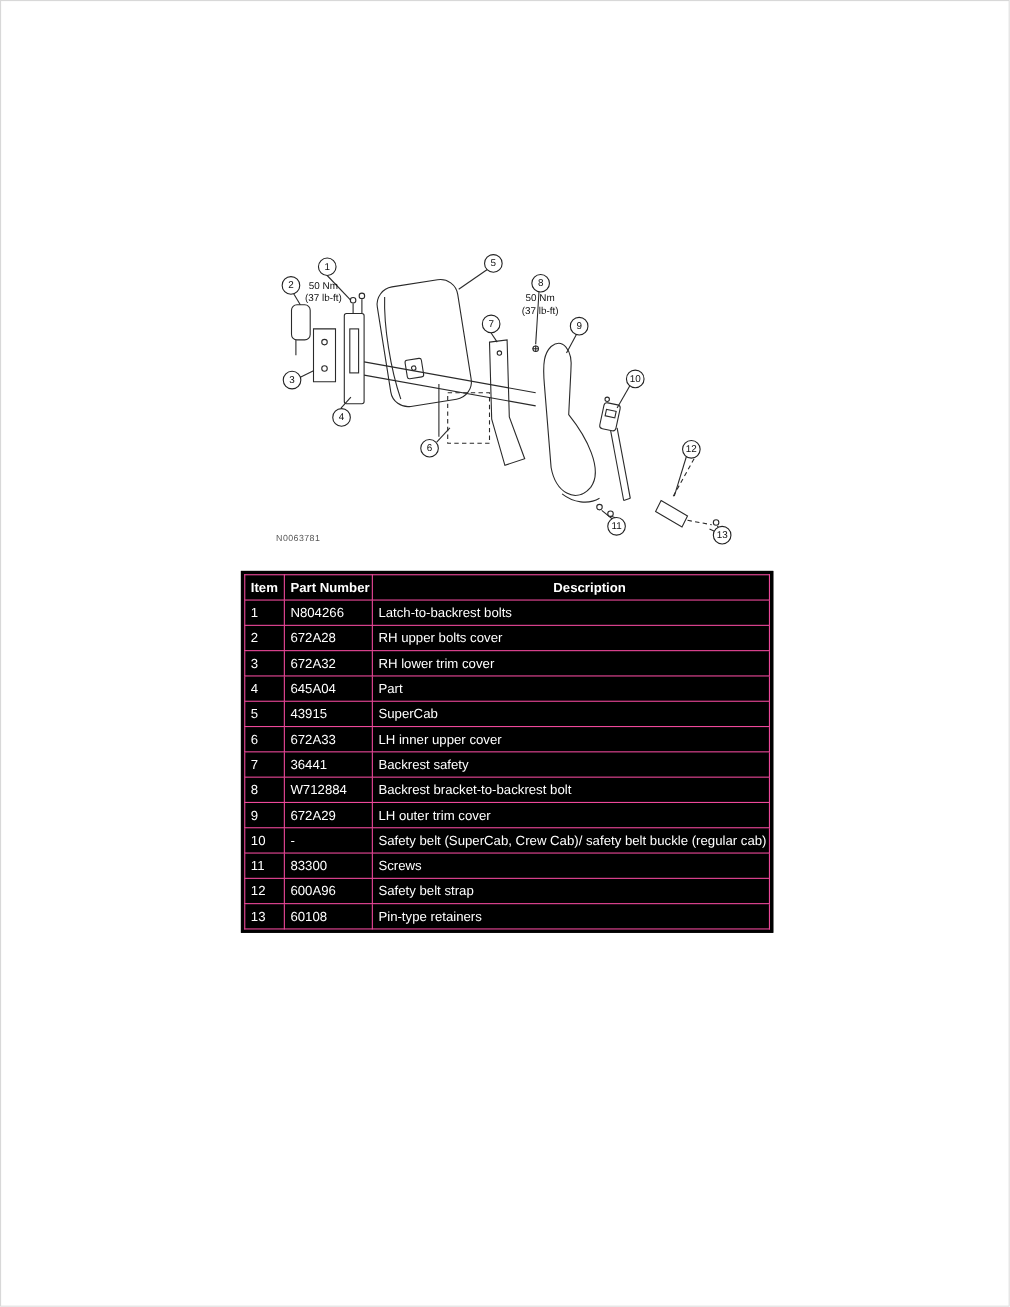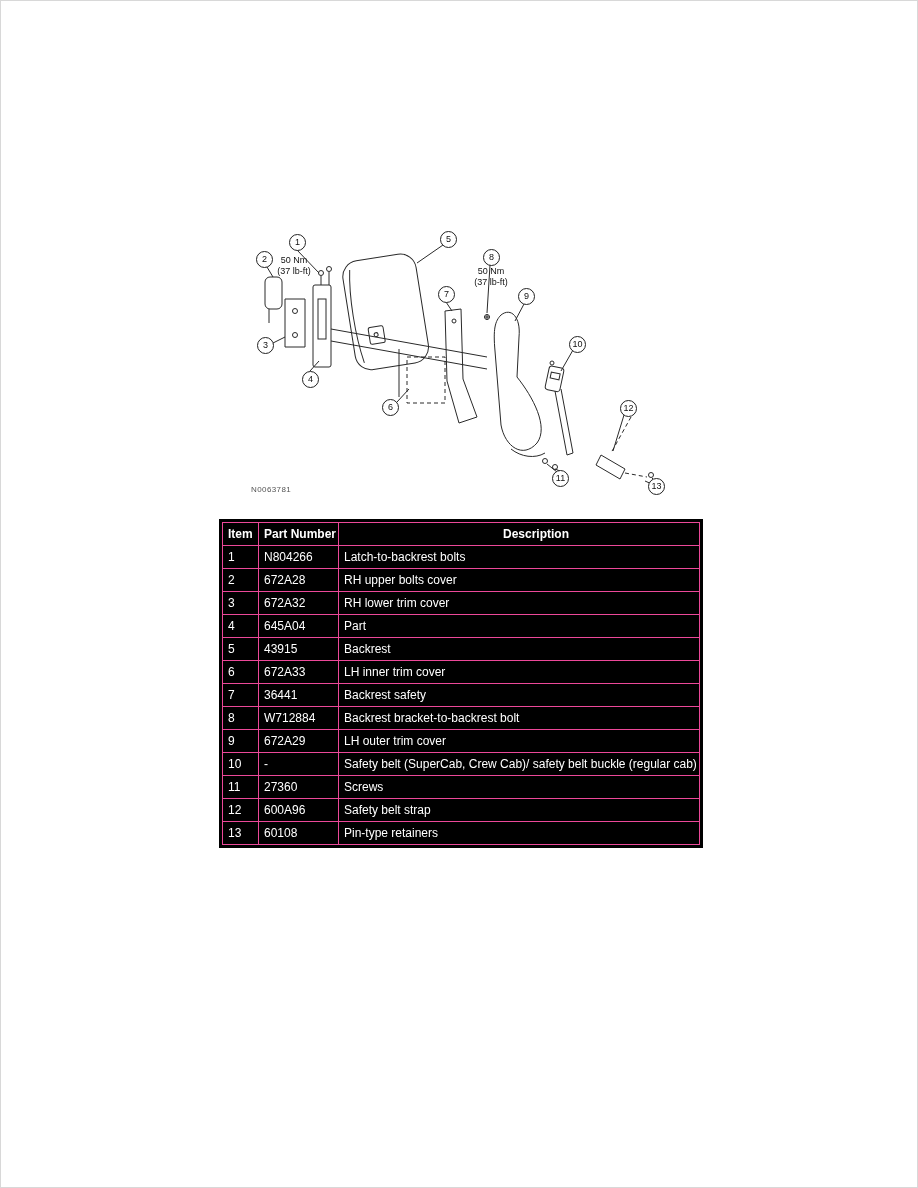--- a/index.html
+++ b/index.html
@@ -183,26 +183,26 @@
           <td>RH lower trim cover</td>
         </tr>
         <tr>
           <td>4</td>
           <td>645A04</td>
           <td>Part</td>
         </tr>
         <tr>
           <td>5</td>
           <td>43915</td>
-          <td>Backrest</td>
+          <td>SuperCab</td>
         </tr>
         <tr>
           <td>6</td>
           <td>672A33</td>
-          <td>LH inner trim cover</td>
+          <td>LH inner upper cover</td>
         </tr>
         <tr>
           <td>7</td>
           <td>36441</td>
           <td>Backrest safety</td>
         </tr>
         <tr>
           <td>8</td>
           <td>W712884</td>
           <td>Backrest bracket-to-backrest bolt</td>
@@ -212,21 +212,21 @@
           <td>672A29</td>
           <td>LH outer trim cover</td>
         </tr>
         <tr>
           <td>10</td>
           <td>-</td>
           <td>Safety belt (SuperCab, Crew Cab)/ safety belt buckle (regular cab)</td>
         </tr>
         <tr>
           <td>11</td>
-          <td>27360</td>
+          <td>83300</td>
           <td>Screws</td>
         </tr>
         <tr>
           <td>12</td>
           <td>600A96</td>
           <td>Safety belt strap</td>
         </tr>
         <tr>
           <td>13</td>
           <td>60108</td>

